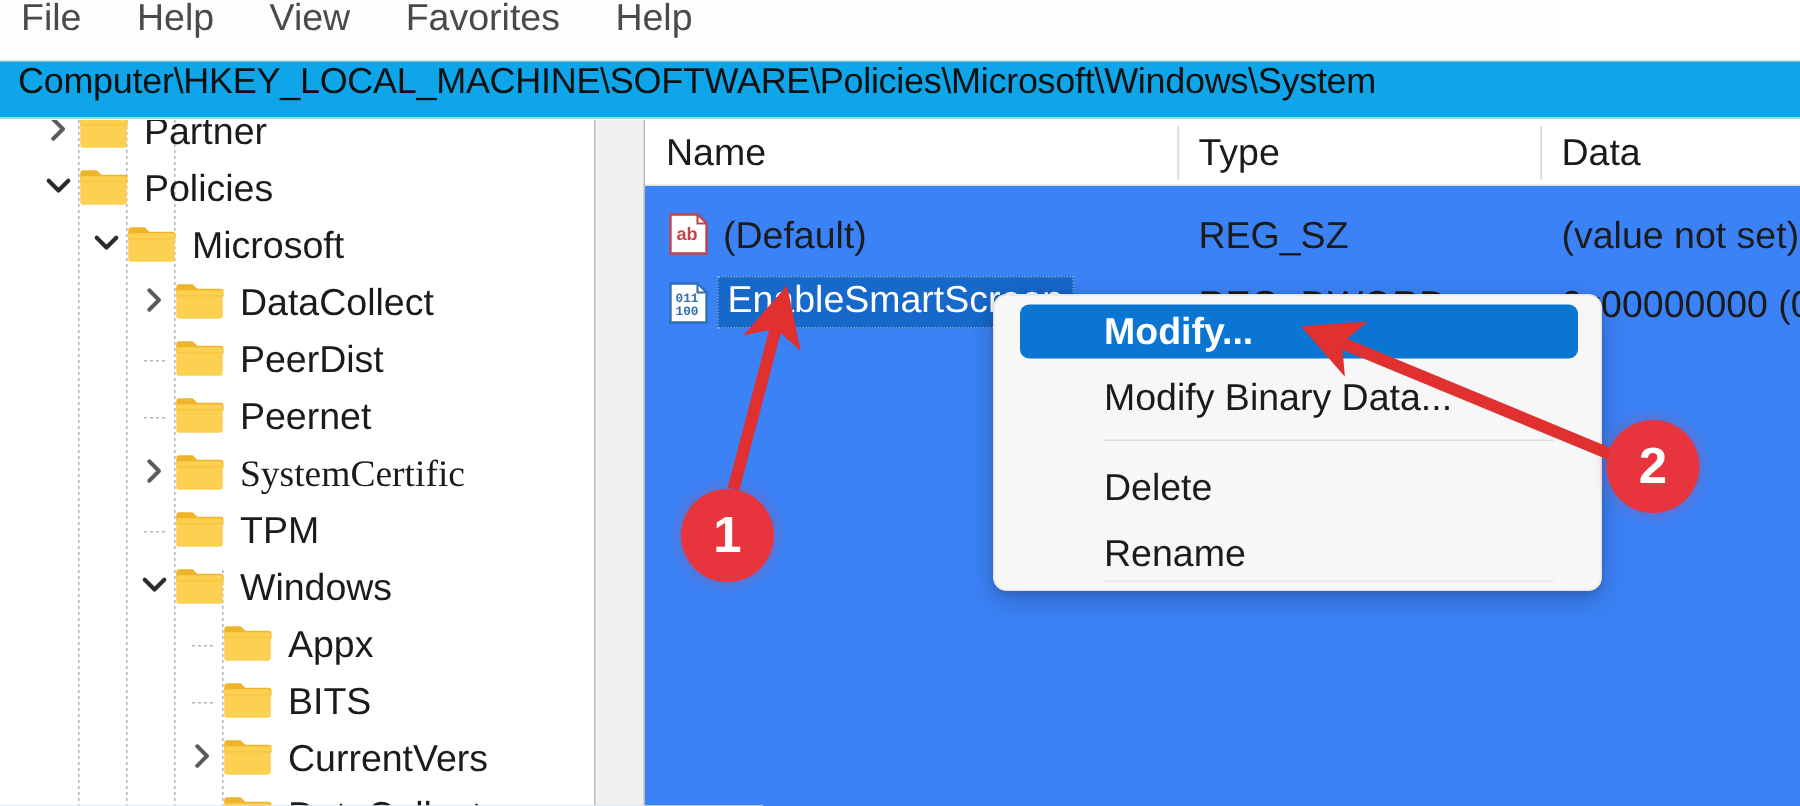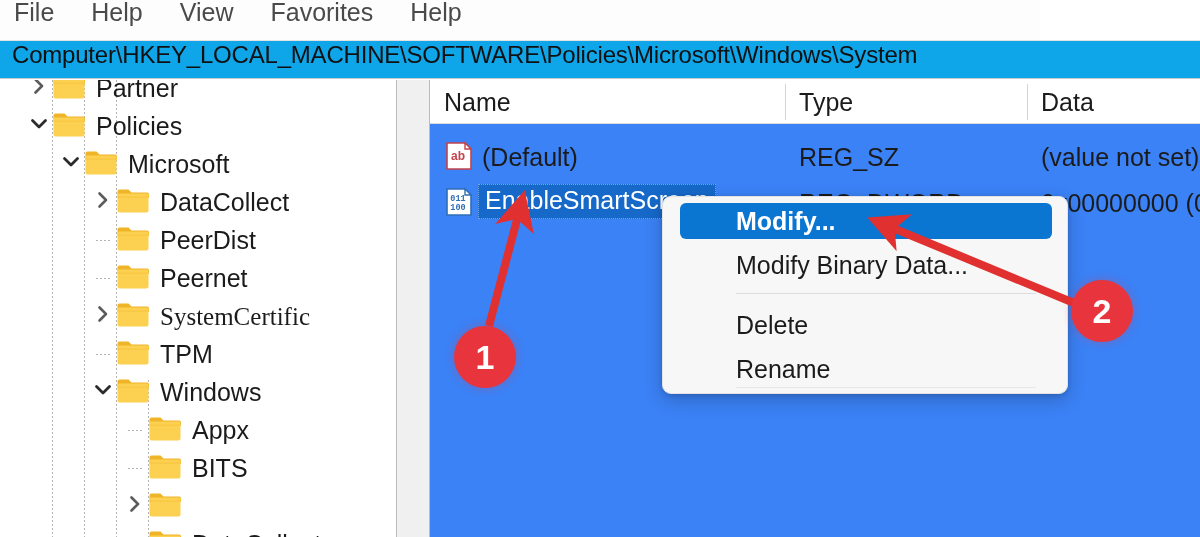--- a/index.html
+++ b/index.html
@@ -363,20 +363,21 @@
           <span class="twisty" style="left:122px; top:10px;">
             <svg viewBox="0 0 20 20" width="20" height="20">
               <path d="M6.5 3.5 L13 10 L6.5 16.5" fill="none" stroke="#5b5b5b" stroke-width="2.6" stroke-linecap="round" stroke-linejoin="round"></path>
             </svg>
           </span>
           <span class="folder" style="left:148px; top:10px;"><svg viewBox="0 0 34 27" width="34" height="27">
               <path d="M1.5 4.5 a2 2 0 0 1 2-2 h9 l3 3 h15.5 a2 2 0 0 1 2 2 v3 h-31.5 z" fill="#f0b429"></path>
               <path d="M1.5 8 a1.5 1.5 0 0 1 1.5-1.5 h28 a1.5 1.5 0 0 1 1.5 1.5 v15.5 a2 2 0 0 1 -2 2 h-27 a2 2 0 0 1 -2 -2 z" fill="#fcd050"></path>
               <path d="M1.5 9.5 h31.5 v1.4 h-31.5 z" fill="#f6c23b" opacity="0.6"></path>
             </svg></span>
+          <span class="tree-label" style="left:192px; top:13px;">CurrentVers</span>
         </div>
         <div class="tree-row" style="top: 439px;">
           <span class="folder" style="left:148px; top:10px;"><svg viewBox="0 0 34 27" width="34" height="27">
               <path d="M1.5 4.5 a2 2 0 0 1 2-2 h9 l3 3 h15.5 a2 2 0 0 1 2 2 v3 h-31.5 z" fill="#f0b429"></path>
               <path d="M1.5 8 a1.5 1.5 0 0 1 1.5-1.5 h28 a1.5 1.5 0 0 1 1.5 1.5 v15.5 a2 2 0 0 1 -2 2 h-27 a2 2 0 0 1 -2 -2 z" fill="#fcd050"></path>
               <path d="M1.5 9.5 h31.5 v1.4 h-31.5 z" fill="#f6c23b" opacity="0.6"></path>
             </svg></span>
           <span class="tree-label" style="left:192px; top:13px;">DataCollect</span>
         </div>
       </div>

